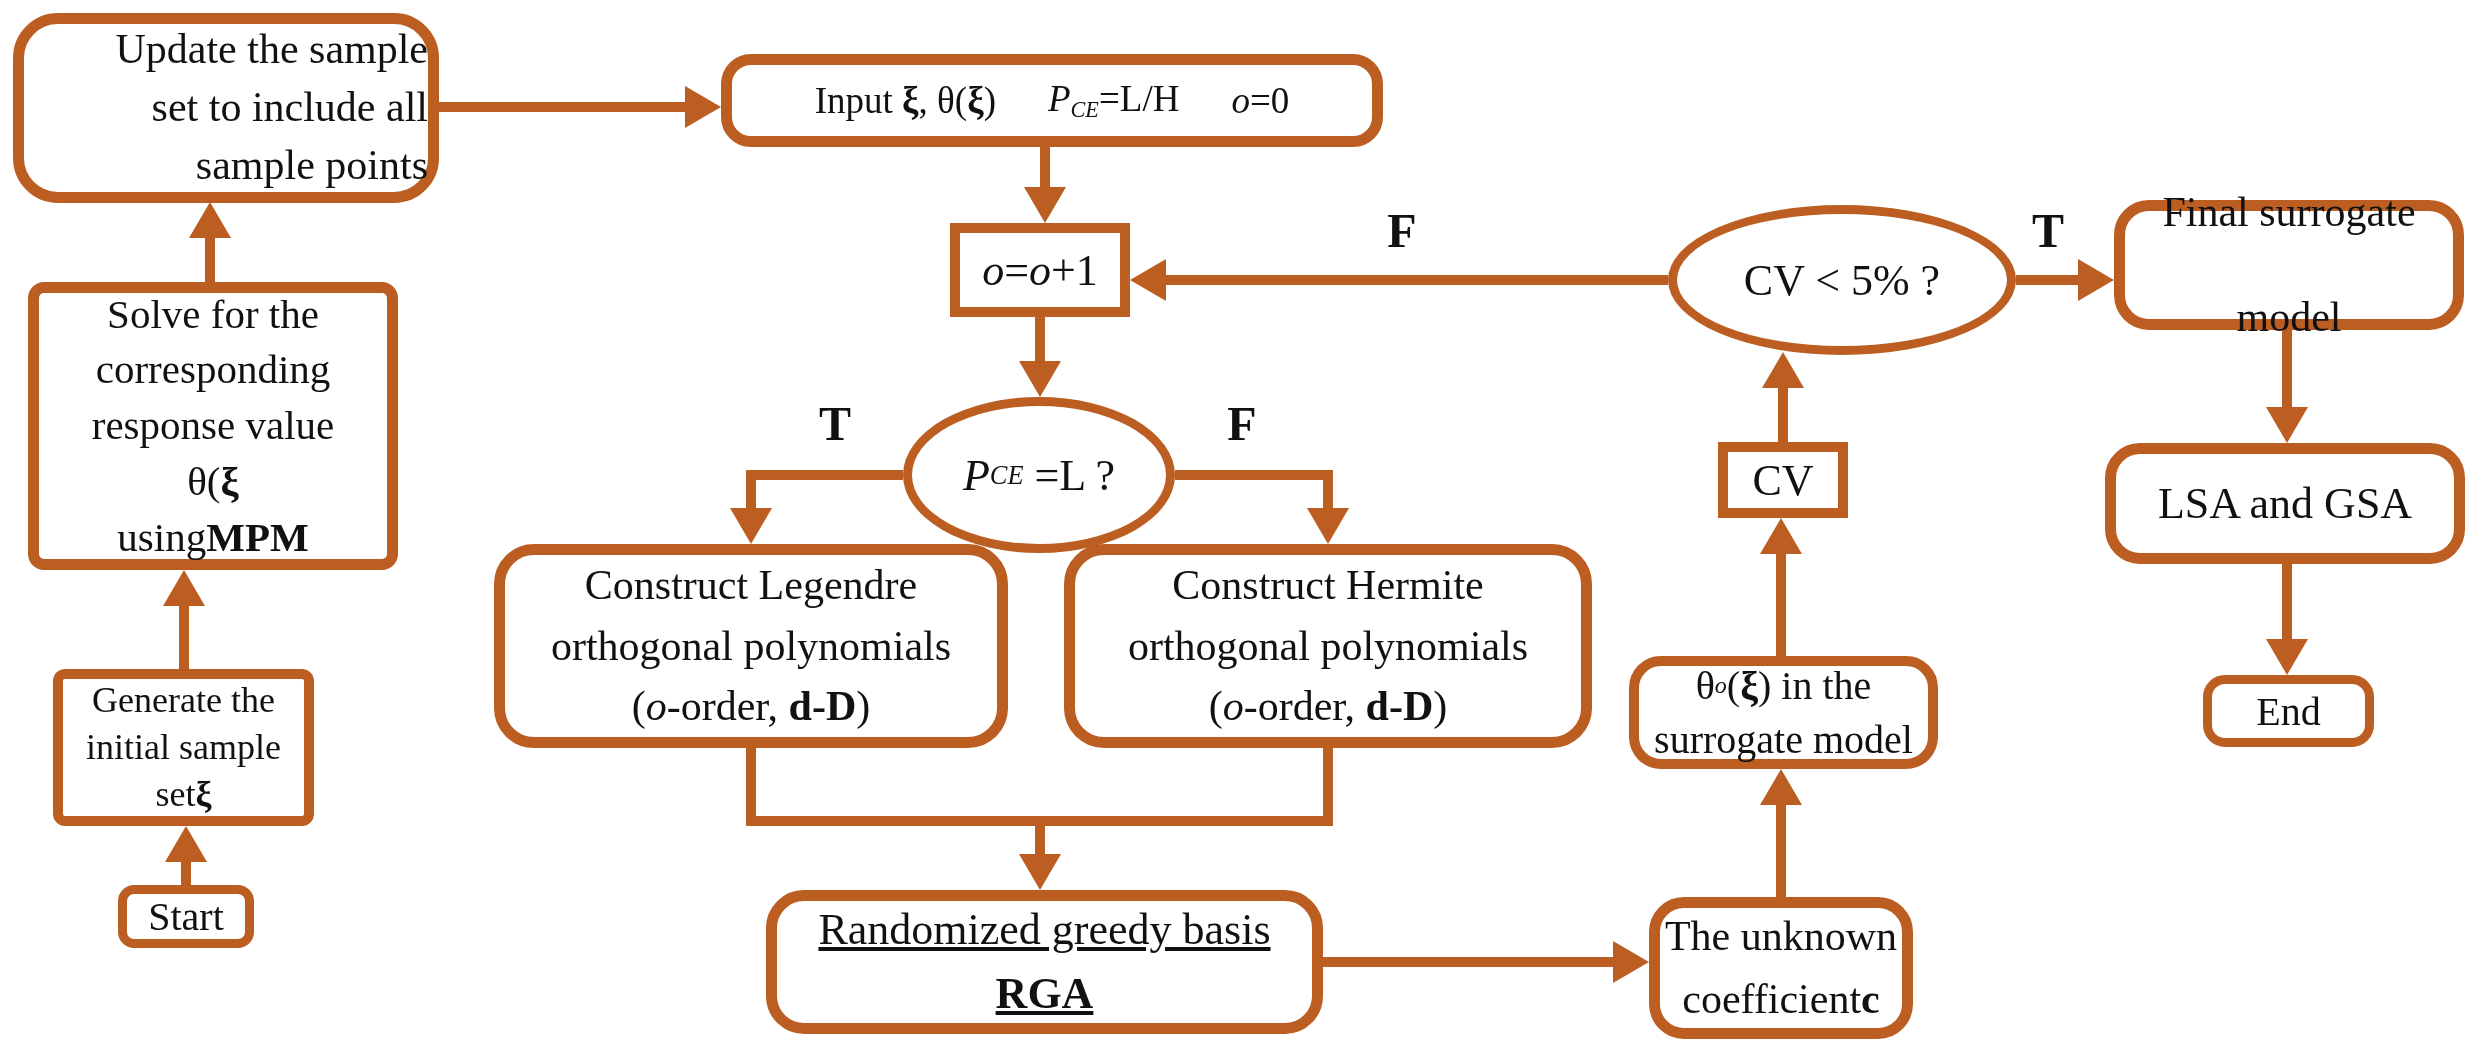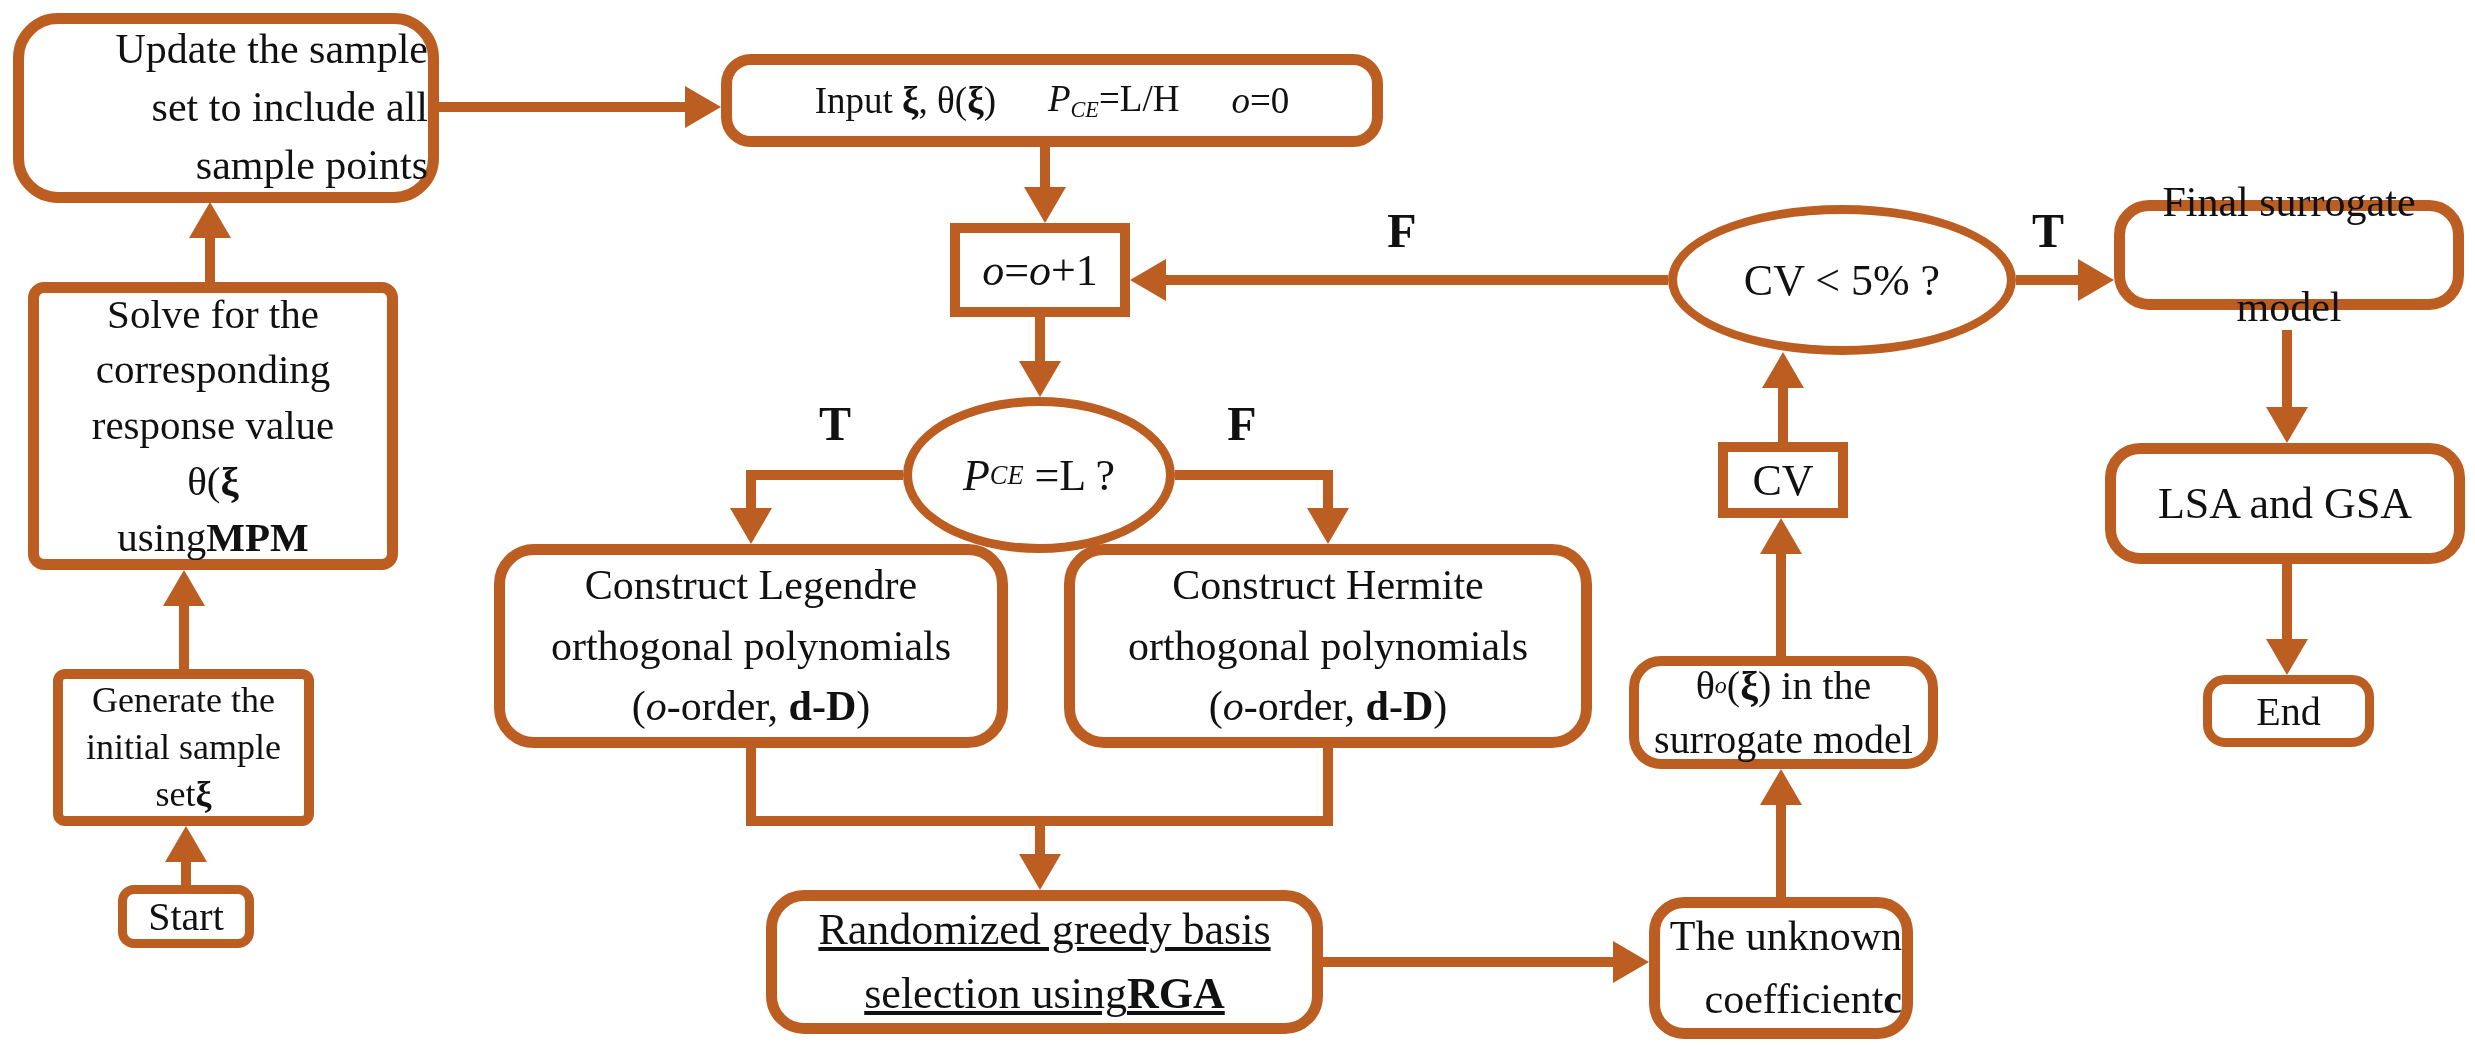--- a/index.html
+++ b/index.html
@@ -116,26 +116,25 @@
         <span class="i">o</span>
         <span style="white-space:pre;">-order, </span>
         <span class="b">d-D</span>
         <span>)</span>
       </div>
   </div>
 
   <div class="node" style="left:766px;top:890px;width:557px;height:144px;border-radius:38px;font-size:44px;line-height:1.45;text-decoration:underline;">
     <div>Randomized greedy basis</div>
     <div class="row">
-        <span>selection using </span>
         <span class="b">RGA</span>
       </div>
   </div>
 
-  <div class="node" style="left:1649px;top:897px;width:264px;height:142px;border-radius:35px;font-size:42px;line-height:1.5;align-items:flex-end;">
+  <div class="node" style="left:1649px;top:897px;width:264px;height:142px;border-radius:35px;font-size:42px;line-height:1.5;">
     <div>The unknown</div>
     <div class="row">
         <span>coefficient </span>
         <span class="b">c</span>
       </div>
   </div>
 
   <div class="node" style="left:1629px;top:656px;width:309px;height:113px;border-radius:32px;border-width:10px;font-size:40px;line-height:1.35;">
     <div class="row">
         <span>θ</span>
@@ -148,21 +147,21 @@
   </div>
 
   <div class="node sharp" style="left:1718px;top:442px;width:130px;height:76px;font-size:44px;">
     <div>CV</div>
   </div>
 
   <div class="node ellipse" style="left:1668px;top:205px;width:348px;height:150px;font-size:44px;text-align:right;">
     <div>CV &lt; 5% ?</div>
   </div>
 
-  <div class="node" style="left:2114px;top:200px;width:350px;height:110px;border-radius:35px;font-size:42px;line-height:1.45;gap:44px;">
+  <div class="node" style="left:2114px;top:200px;width:350px;height:130px;border-radius:35px;font-size:42px;line-height:1.45;gap:44px;">
     <div>Final surrogate</div>
     <div>model</div>
   </div>
 
   <div class="node" style="left:2105px;top:443px;width:360px;height:121px;border-radius:35px;font-size:44px;">
     <div>LSA and GSA</div>
   </div>
 
   <div class="node" style="left:2203px;top:675px;width:171px;height:72px;border-radius:22px;border-width:9px;font-size:40px;">
     <div>End</div>

